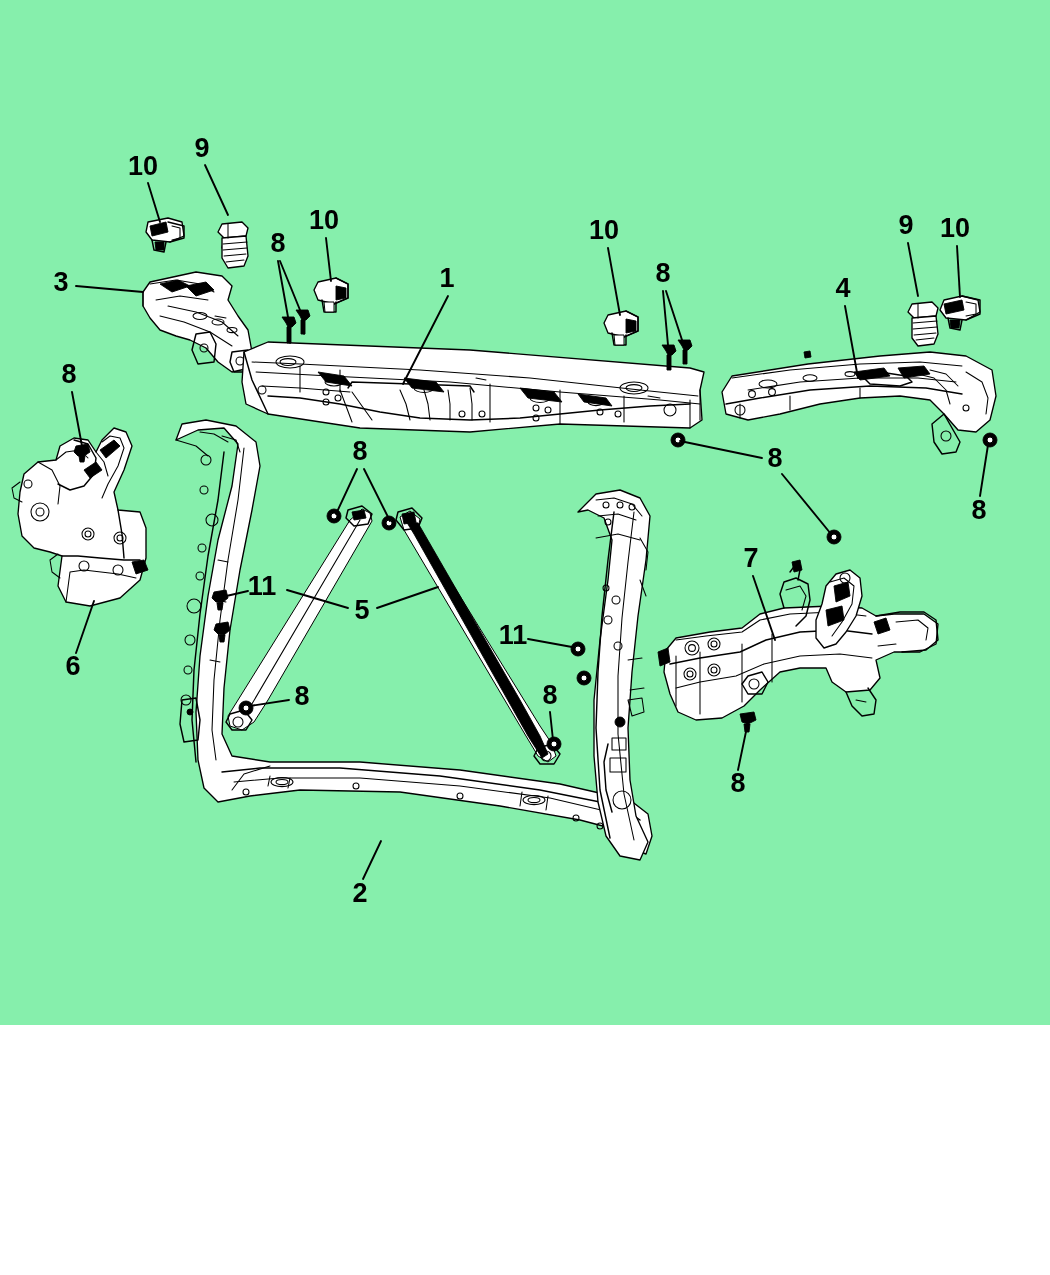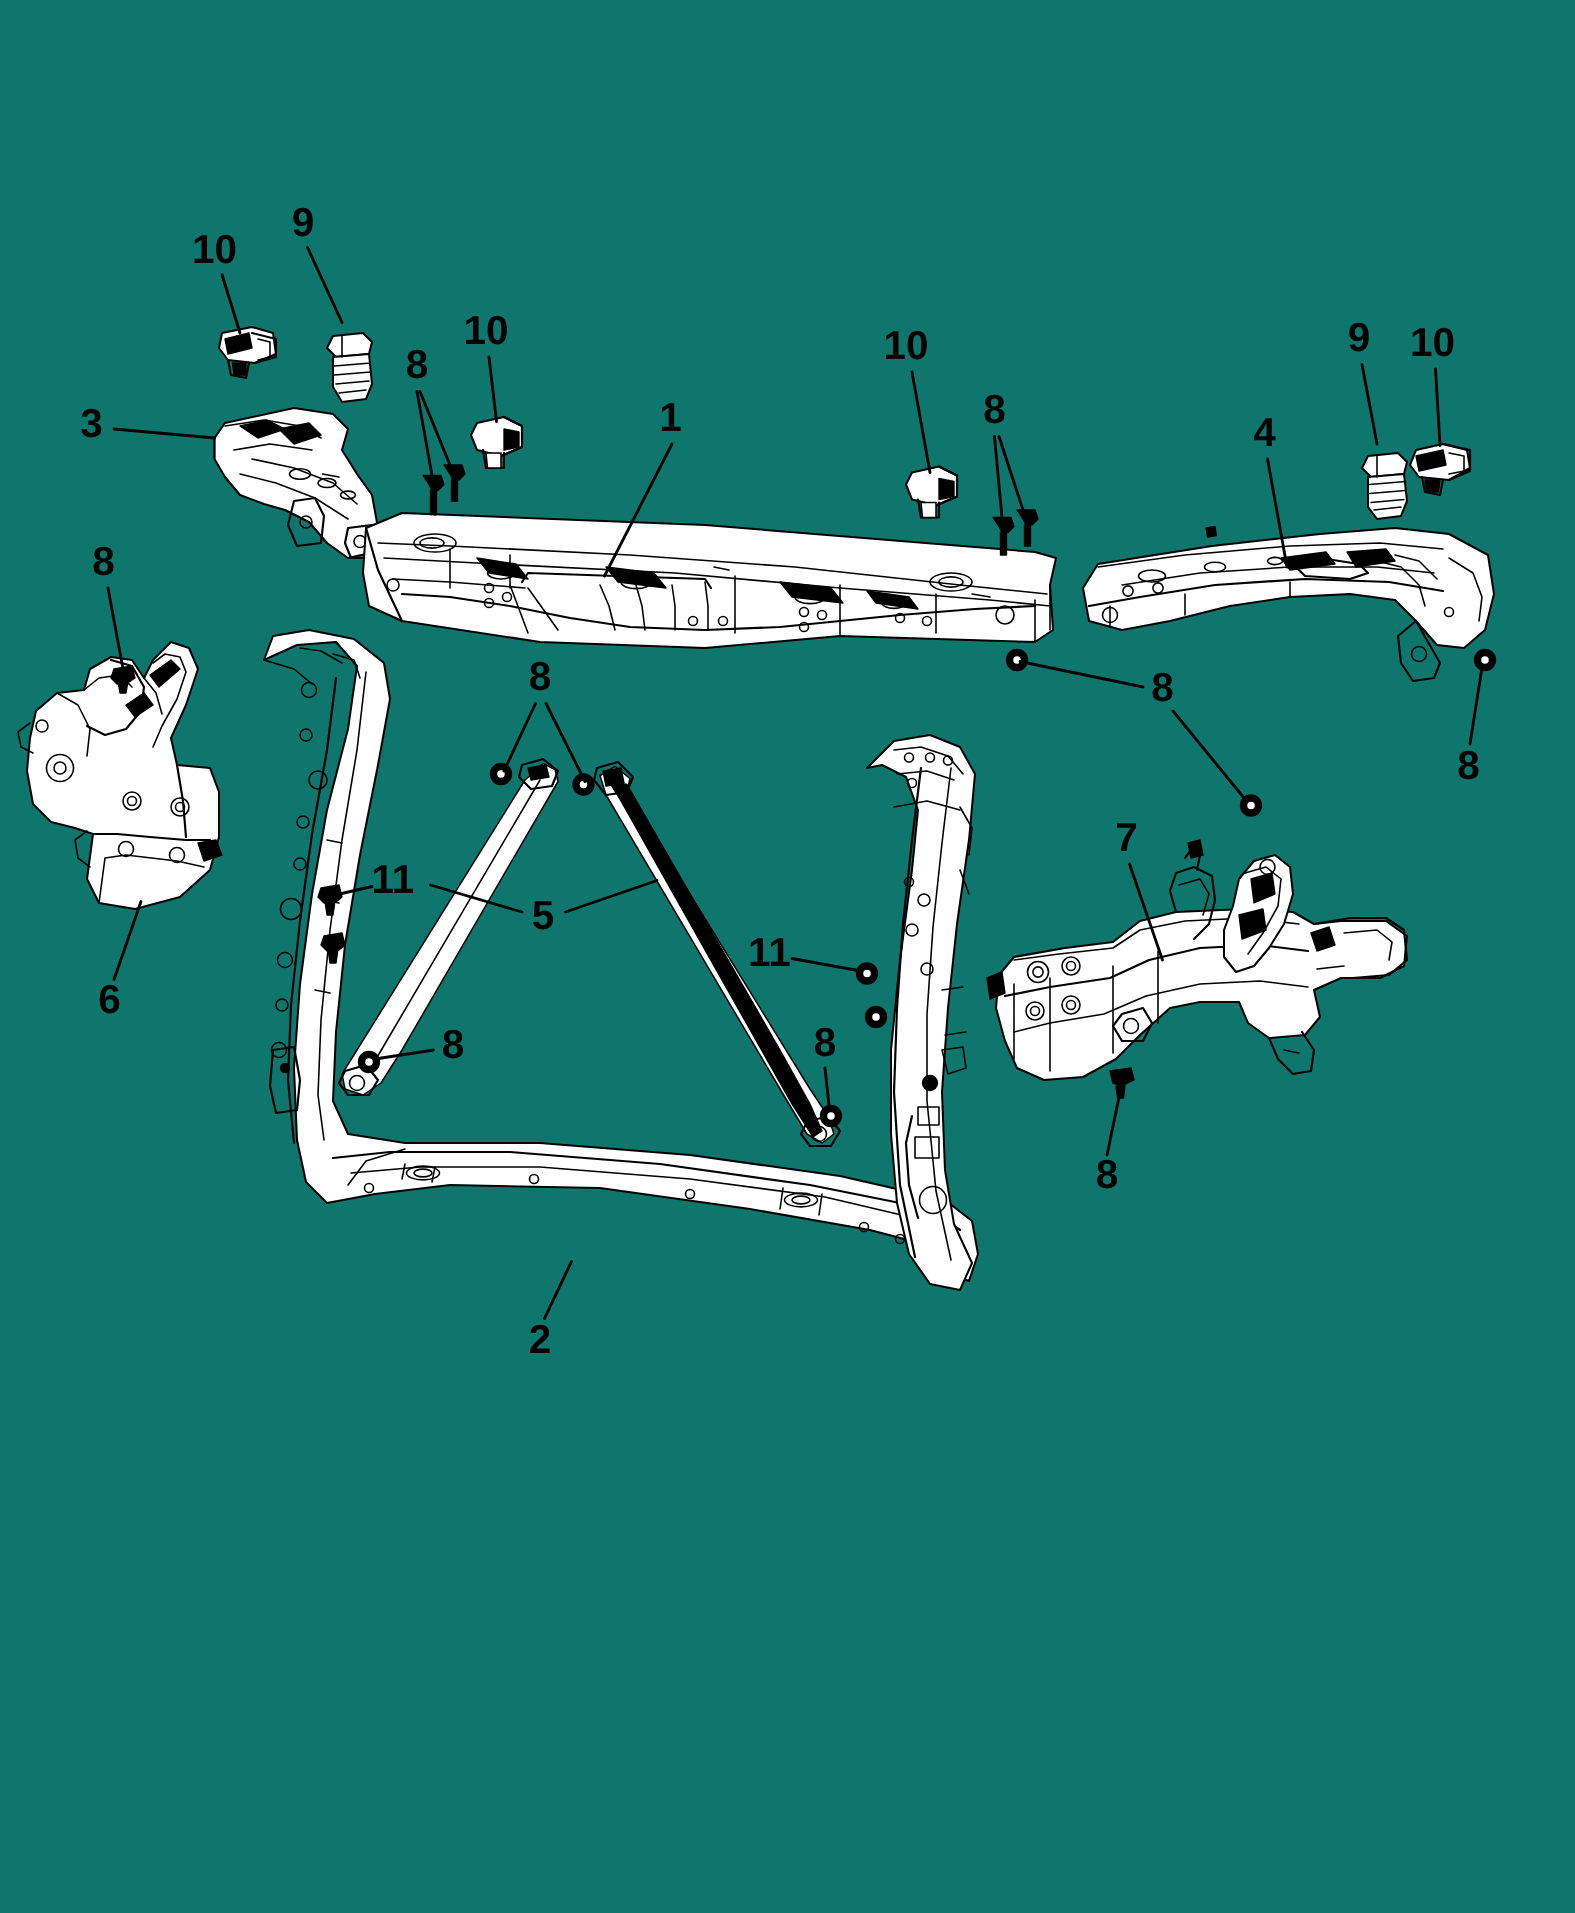--- a/index.html
+++ b/index.html
@@ -6,22 +6,22 @@
     margin: 0;
     padding: 0;
     background: #ffffff;
   }
   body {
     font-family: "Liberation Sans", sans-serif;
   }
   #diagram-root {
     position: relative;
     width: 1050px;
-    height: 1275px;
-    background: #0f766e;
+    height: 1025px;
+    background: #86efac;
     overflow: hidden;
   }
   svg.art {
     position: absolute;
     left: 0;
     top: 0;
     width: 1050px;
     height: 1275px;
   }
   .ln { fill: none; stroke: #000; stroke-width: 1.45; stroke-linejoin: round; stroke-linecap: round; }

